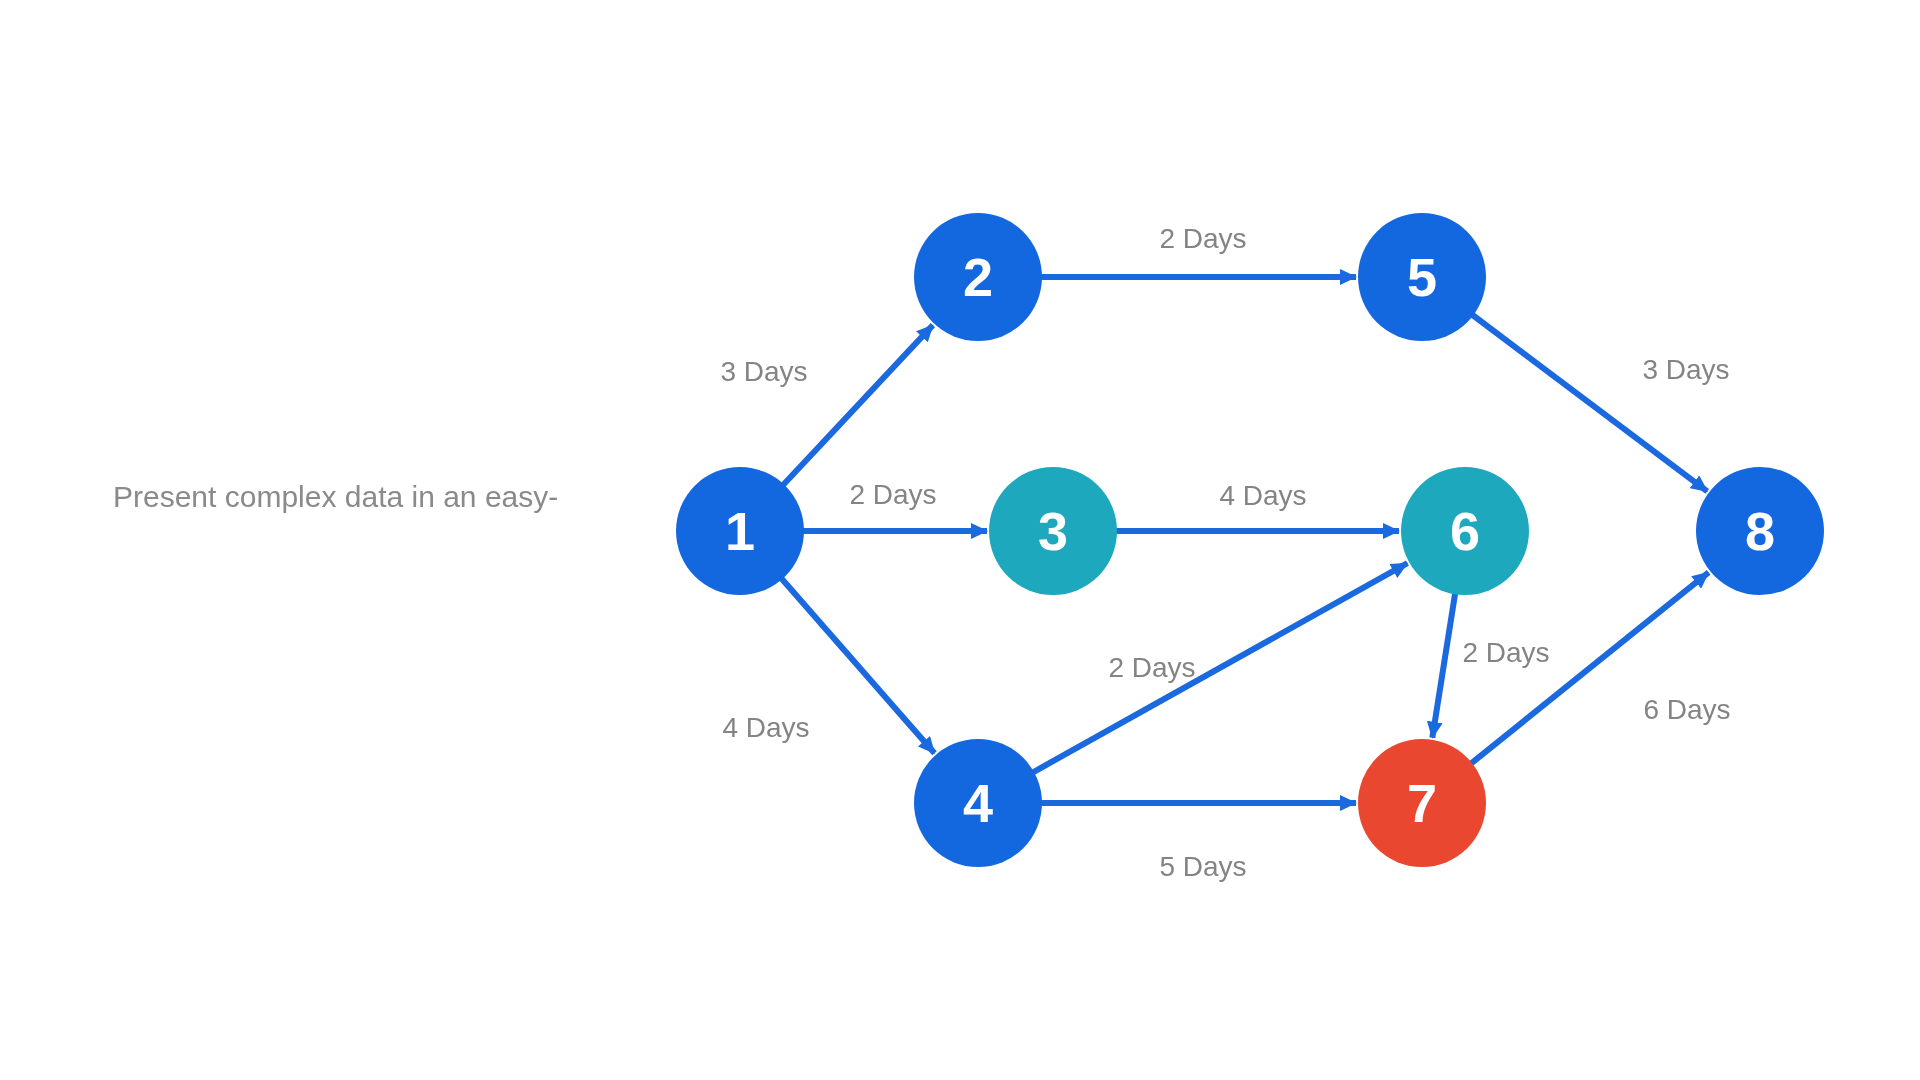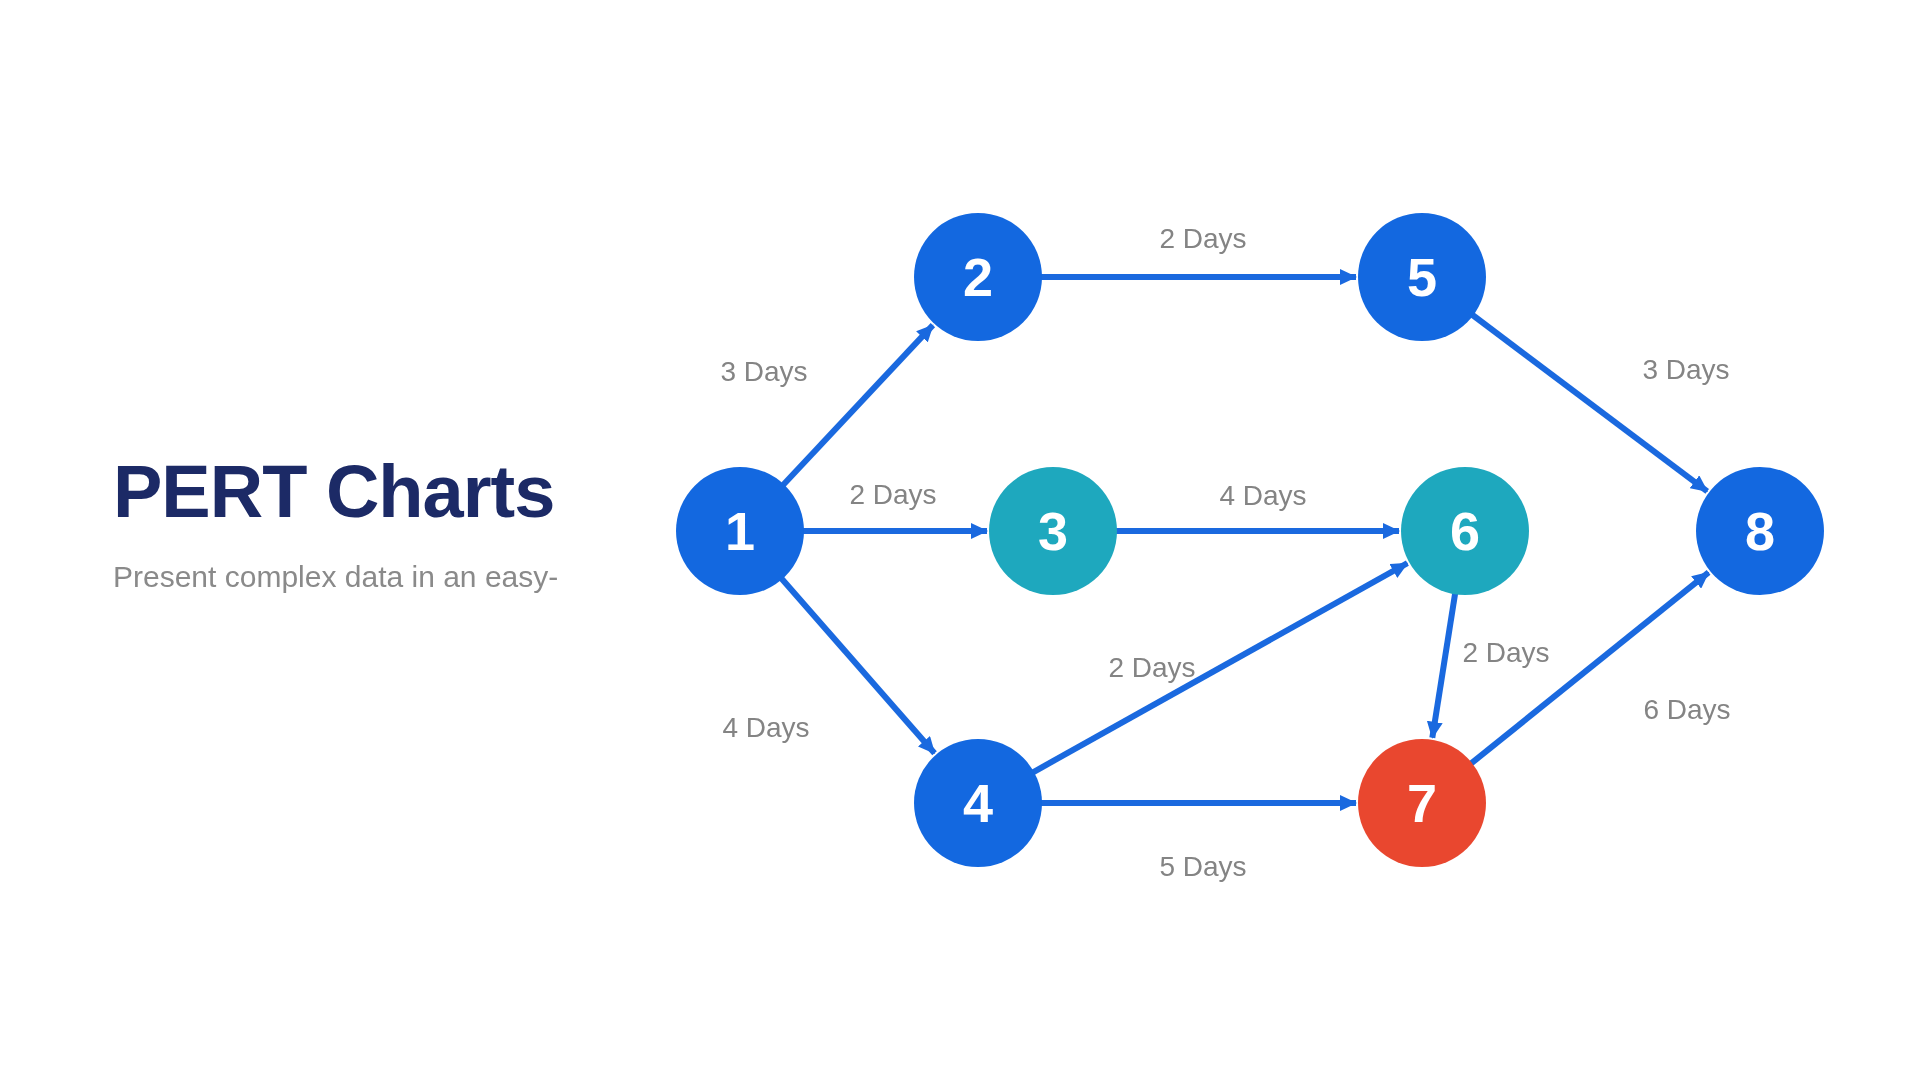--- a/index.html
+++ b/index.html
@@ -35,21 +35,20 @@
     left: 0;
     top: 0;
   }
   .diagram-svg text { font-family: "Liberation Sans", sans-serif; }
 </style>
 </head>
 <body style="background: rgb(255, 255, 255);">
 
 <div class="slide">
   <div class="intro">
-    <h1 style="color: rgb(28, 42, 102);">PERT Charts</h1>
     <div class="subtitle" style="color: rgb(138, 138, 138);">
       <div>Present complex data in an easy-</div>
     </div>
   </div>
   <svg id="diagram" class="diagram-svg" width="1920" height="1080" viewBox="0 0 1920 1080">
       <defs>
         <marker id="arrowhead" markerUnits="userSpaceOnUse" markerWidth="18" markerHeight="16" refX="16" refY="8" orient="auto">
           <path d="M0,0 L17,8 L0,16 Z" fill="#1A69DF"></path>
         </marker>
       </defs>

